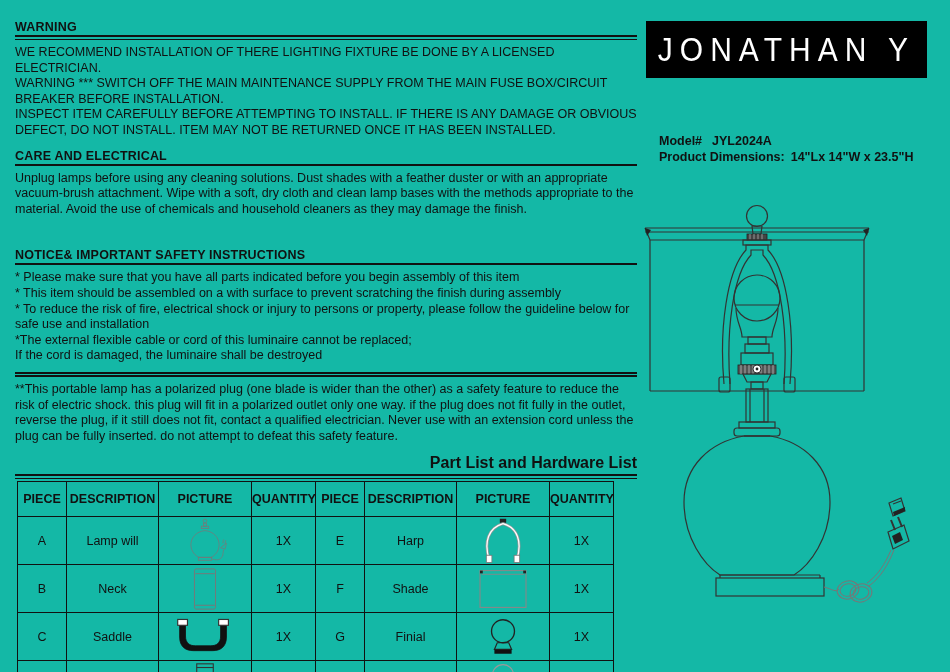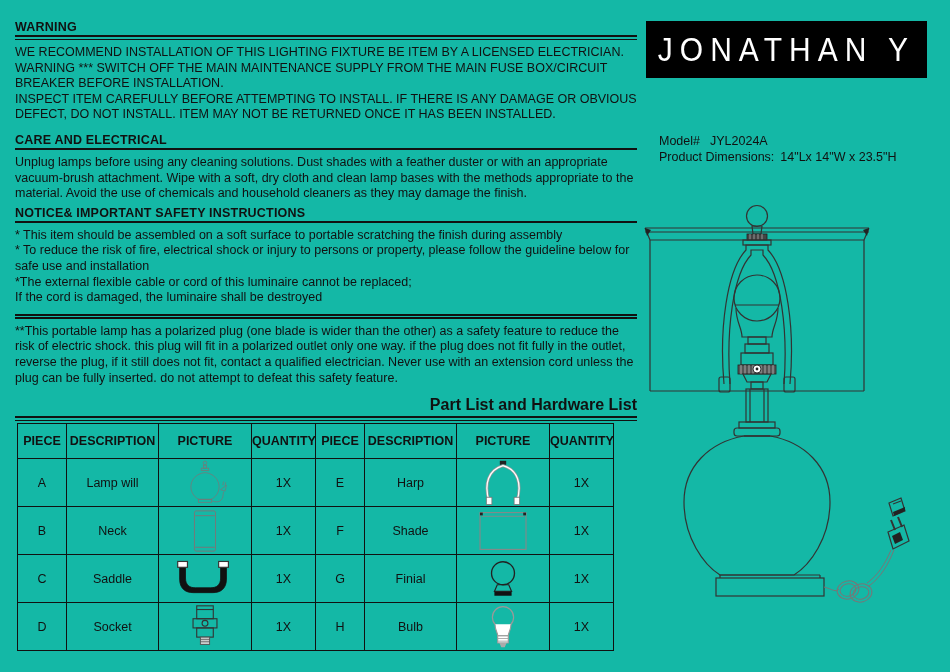--- a/index.html
+++ b/index.html
@@ -11,21 +11,21 @@
   }
   
   .left-col { position:absolute; left:15px; top:20px; width:622px; }
   .sec-heading { font-size:12.5px; font-weight:bold; line-height:14px; letter-spacing:0.2px; }
   .rule-warn { height:5px; border-top:2.5px solid #111; border-bottom:1px solid #111; margin:1px 0 5px 0; }
   .rule-single { border-top:2.5px solid #111; margin:1px 0 5px 0; }
   .rule-double { height:5px; border-top:2px solid #111; border-bottom:2px solid #111; margin:8px 0 5px 0; }
   .body-text { font-size:12.5px; line-height:15.6px; }
   .sec { margin:0; }
   .sec + .sec { margin-top:10px; }
-  .sec.notice { margin-top:4px; }
+  .sec.notice { margin-top:31px; }
   .parts-title { font-size:16px; font-weight:bold; text-align:right; margin-top:9px; line-height:19px; }
   .rule-title { height:5px; border-top:2px solid #111; border-bottom:1px solid #111; margin:2px 0 2px 0; }
   
   table.parts { border-collapse:collapse; table-layout:fixed; width:597px; margin-left:2px; }
   table.parts th, table.parts td {
     border:1.5px solid #111; text-align:center; vertical-align:middle;
     font-size:12.5px; overflow:hidden;
   }
   table.parts th { height:35px; font-weight:bold;margin-left:16px; }
   table.parts td { height:48px; font-weight:normal; }
@@ -33,53 +33,54 @@
   .pic-cell svg { display:block; margin:0 auto; }
   
   .logo-box {
     position:absolute; left:646px; top:21px; width:281px; height:57px; background:#000;
     display:flex; align-items:center; justify-content:center;
   }
   .logo-text {
     color:#fff; font-size:30px; font-weight:normal; letter-spacing:7px;
     white-space:nowrap; font-family:"Liberation Sans", sans-serif; transform:scaleY(1.08);
   }
-  .model-block { position:absolute; left:659px; top:133px; font-size:12.5px; font-weight:normal; line-height:16px; }
+  .model-block { position:absolute; left:659px; top:133px; font-size:12.5px; font-weight:bold; line-height:16px; }
   .model-line span.val { margin-left:10px; }
   .dims-line span.val { margin-left:6px; }
   .diagram-wrap { position:absolute; left:640px; top:198px; width:310px; height:472px; }
   svg .ln { fill:none; stroke:#333; stroke-width:1.2; }
   svg .lt { fill:none; stroke:#777; stroke-width:1; }
   svg .dk { fill:#222; stroke:none; }
 </style>
 </head>
 <body>
 
 <div class="page">
 
   <div class="left-col">
 
     <div class="sec">
       <div class="sec-heading">WARNING</div>
       <div class="rule-warn"></div>
-      <div class="body-text">WE RECOMMEND INSTALLATION OF THIS LIGHTING FIXTURE BE ITEM BY A LICENSED ELECTRICIAN.</div>
+      <div class="body-text">WE RECOMMEND INSTALLATION OF THERE LIGHTING FIXTURE BE DONE BY A LICENSED ELECTRICIAN.</div>
       <div class="body-text">WARNING *** SWITCH OFF THE MAIN MAINTENANCE SUPPLY FROM THE MAIN FUSE BOX/CIRCUIT BREAKER BEFORE INSTALLATION.</div>
       <div class="body-text">INSPECT ITEM CAREFULLY BEFORE ATTEMPTING TO INSTALL. IF THERE IS ANY DAMAGE OR OBVIOUS DEFECT, DO NOT INSTALL.  ITEM MAY NOT BE RETURNED ONCE IT HAS BEEN INSTALLED.</div>
     </div>
 
     <div class="sec">
       <div class="sec-heading">CARE AND ELECTRICAL</div>
       <div class="rule-single"></div>
       <div class="body-text">Unplug lamps before using any cleaning solutions. Dust shades with a feather duster or with an appropriate vacuum-brush attachment. Wipe with a soft, dry cloth and clean lamp bases with the methods appropriate to the material. Avoid the use of chemicals and household cleaners as they may damage the finish.</div>
     </div>
 
     <div class="sec notice">
       <div class="sec-heading">NOTICE&amp; IMPORTANT SAFETY INSTRUCTIONS</div>
       <div class="rule-single"></div>
-      <div class="body-text">* This item should be assembled on a soft surface to portable scratching the finish during assembly</div>
+      <div class="body-text">* Please make sure that you have all parts indicated before you begin assembly of this item</div>
+      <div class="body-text">* This item should be assembled on a with surface to prevent scratching the finish during assembly</div>
       <div class="body-text">* To reduce the risk of fire, electrical shock or injury to persons or property, please follow the guideline below for safe use and installation</div>
       <div class="body-text">*The external flexible cable or cord of this luminaire cannot be replaced;</div>
       <div class="body-text">If the cord is damaged, the luminaire shall be destroyed</div>
     </div>
 
     <div class="rule-double"></div>
     <div class="body-text">**This portable lamp has a polarized plug (one blade is wider than the other) as a safety feature to reduce the risk of electric shock. this plug will fit in a polarized outlet only one way. if the plug does not fit fully in the outlet, reverse the plug, if it still does not fit, contact a qualified electrician. Never use with an extension cord unless the plug can be fully inserted. do not attempt to defeat this safety feature.</div>
 
     <div class="parts-title">Part List and Hardware List</div>
     <div class="rule-title"></div>

